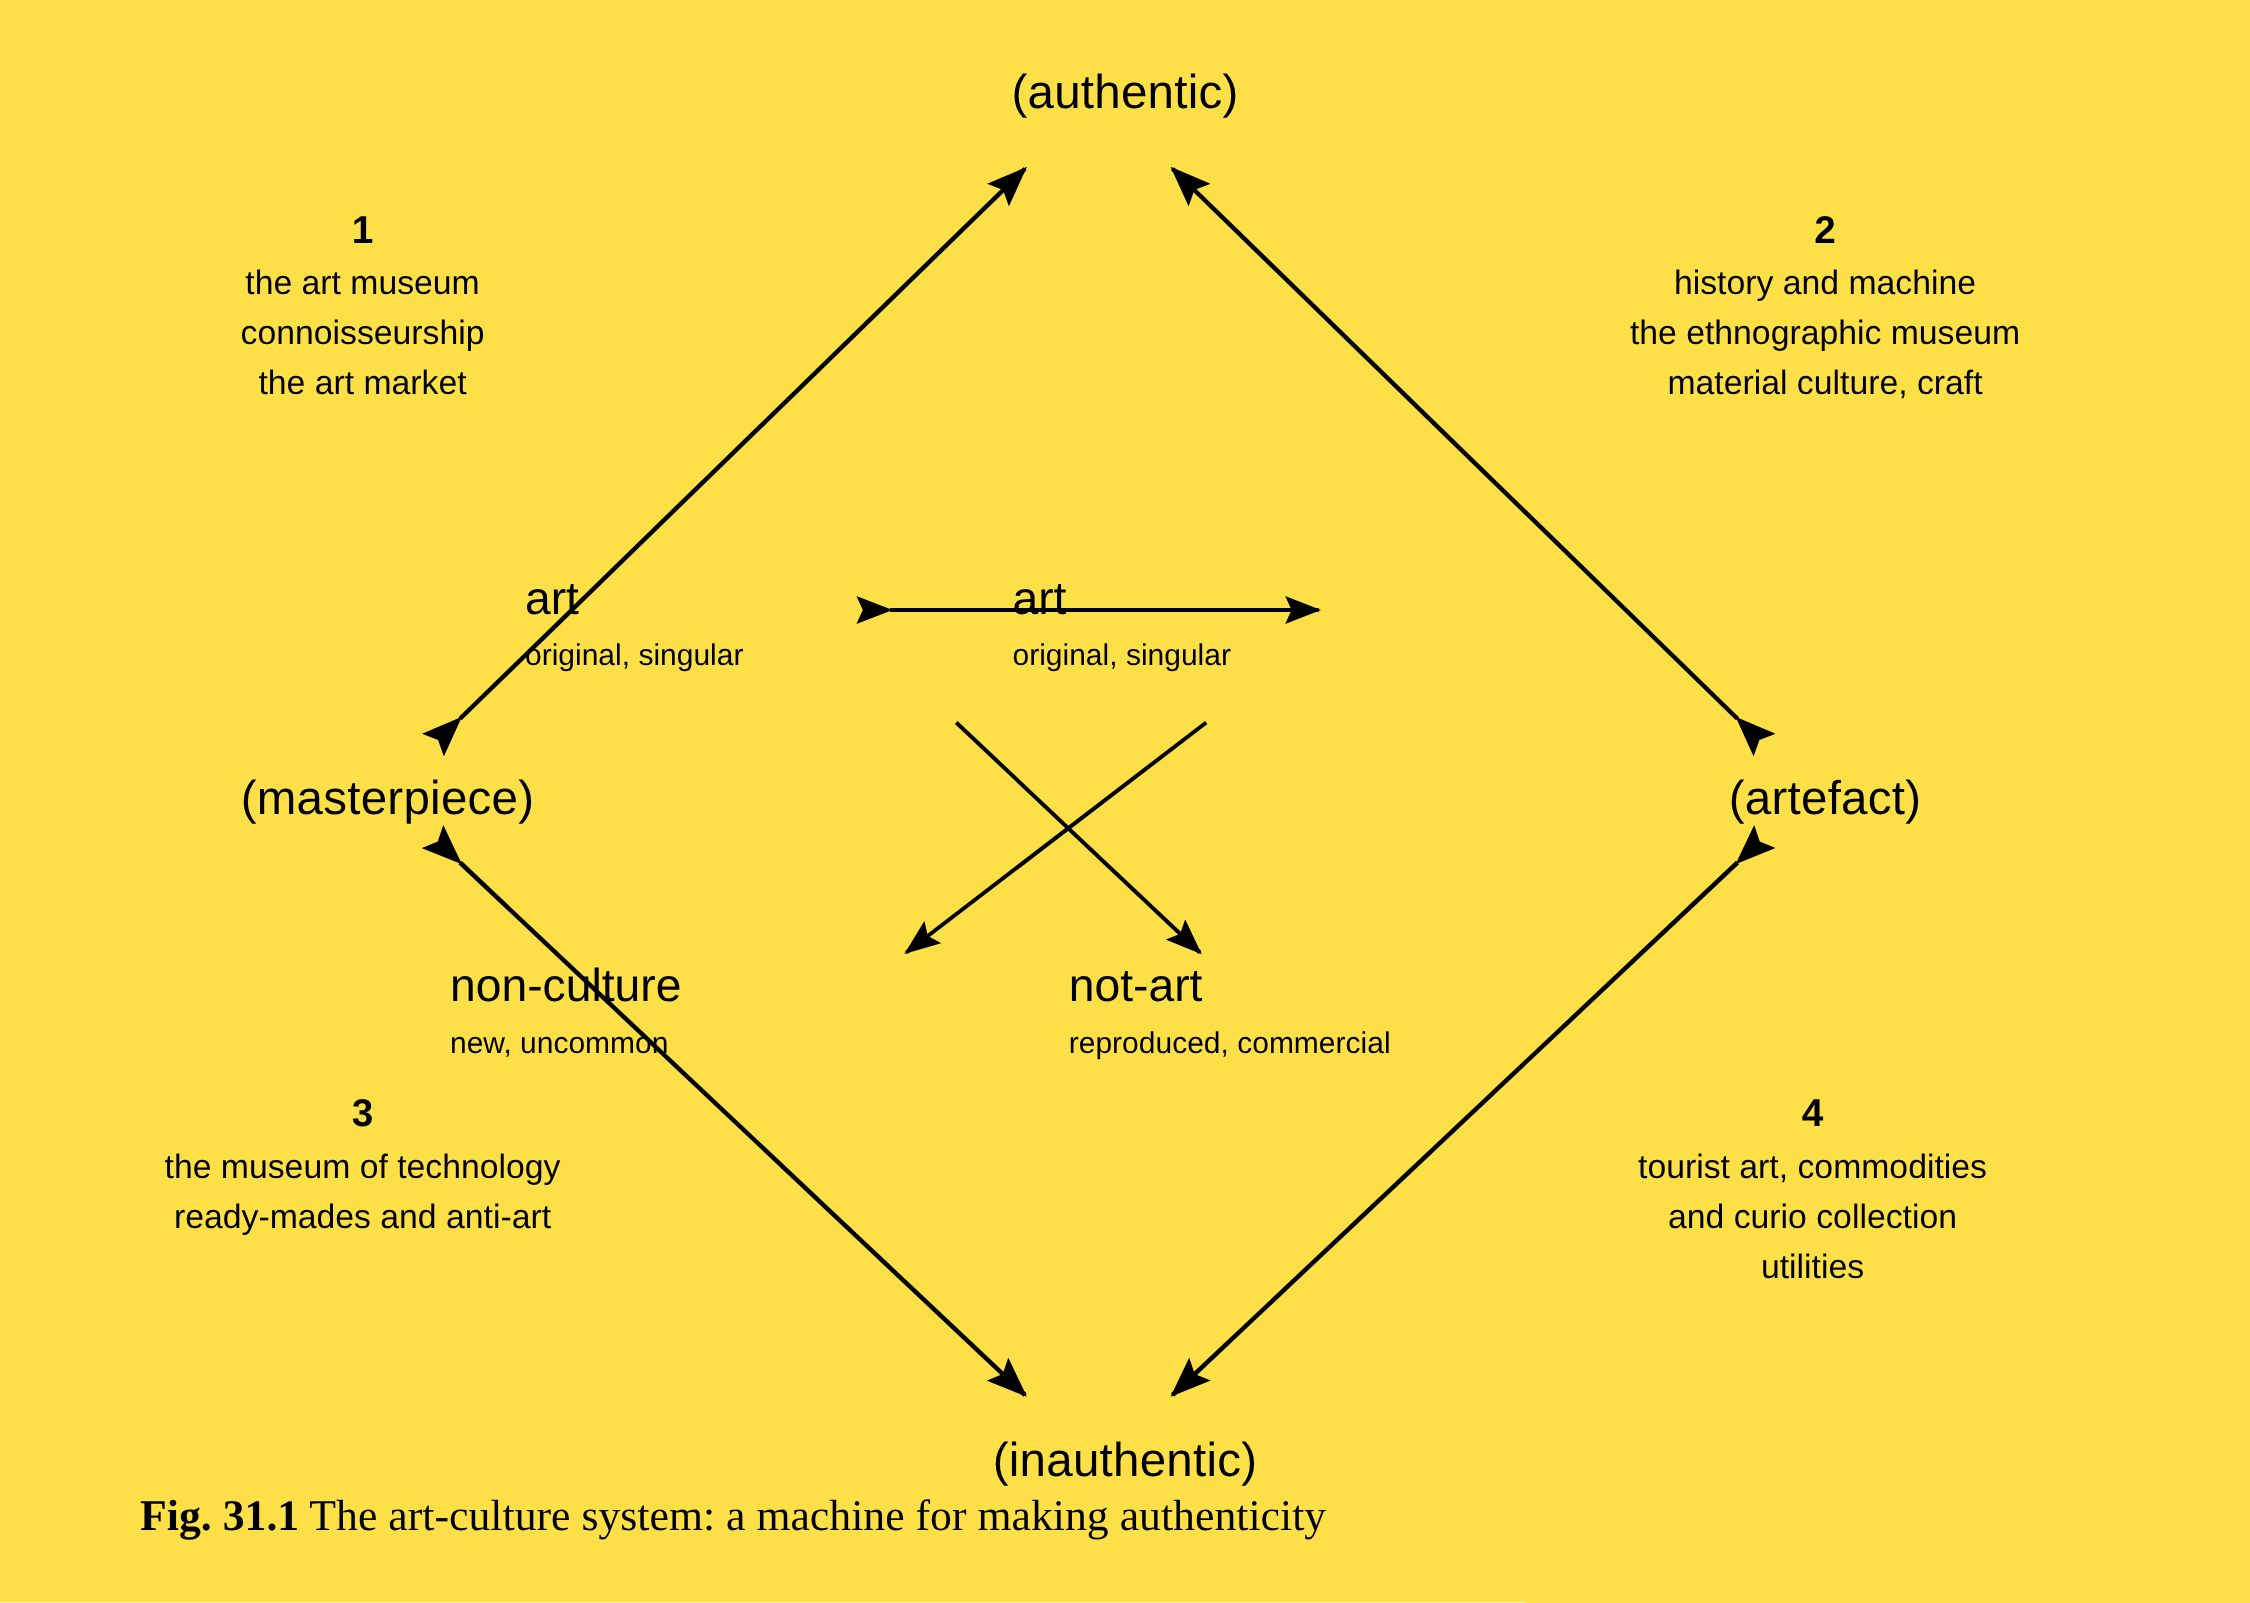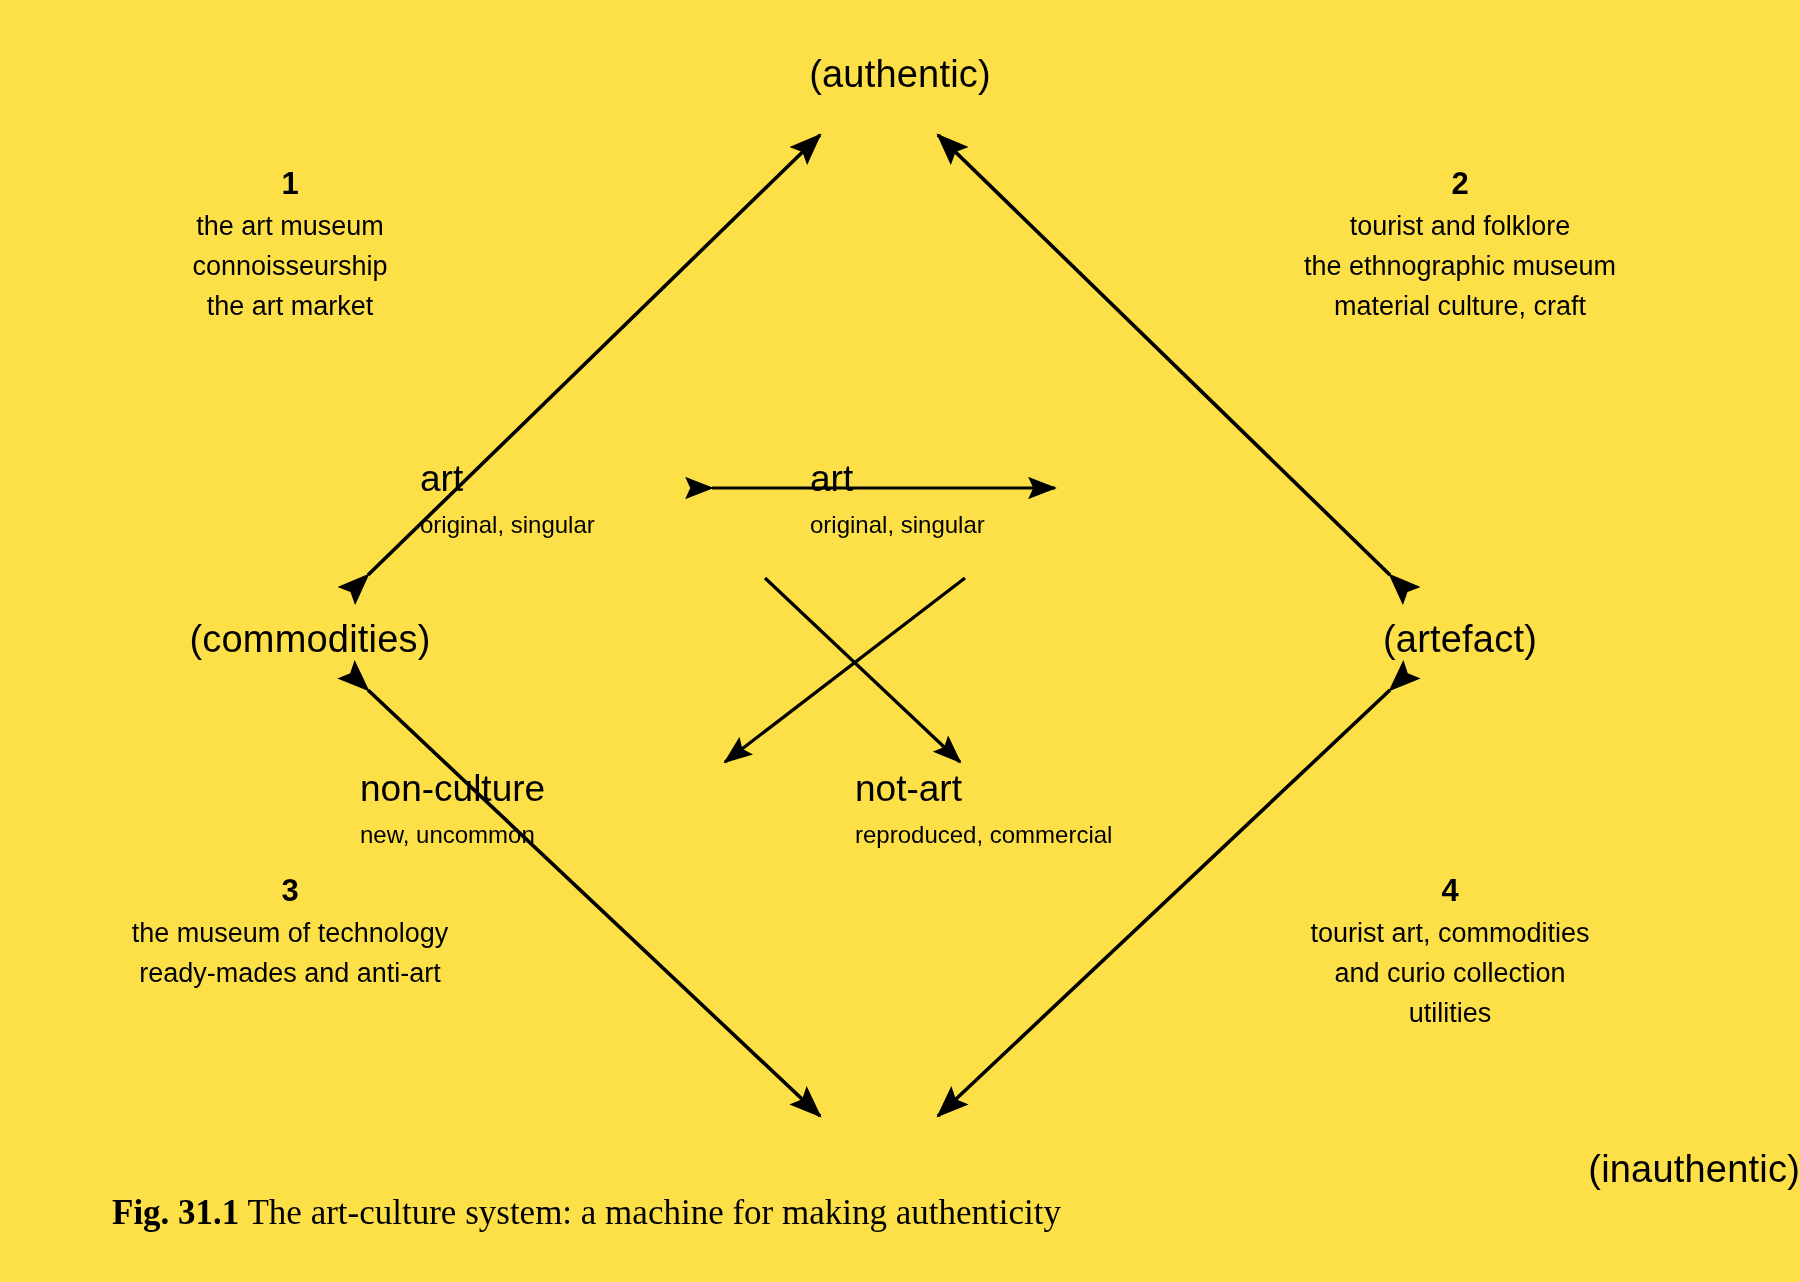--- a/index.html
+++ b/index.html
@@ -109,36 +109,36 @@
 
     <line x1="712" y1="488" x2="1055" y2="488" stroke="#000" stroke-width="3.2" marker-start="url(#arrowhead)" marker-end="url(#arrowhead)"></line>
 
     <line x1="965" y1="578" x2="725" y2="762" stroke="#000" stroke-width="3.2" marker-end="url(#arrowhead)"></line>
 
     <line x1="765" y1="578" x2="960" y2="762" stroke="#000" stroke-width="3.2" marker-end="url(#arrowhead)"></line>
   </svg>
 
   <div class="lbl pole" style="left:0; top:55px; width:1800px;">(authentic)</div>
 
-  <div class="lbl pole" style="left:0; top:1150px; width:1800px;text-align:right;">(inauthentic)</div>
+  <div class="lbl pole" style="left:0; top:1150px; width:1800px;">(inauthentic)</div>
 
-  <div class="lbl pole" style="left:110px; top:620px; width:400px;">(commodities)</div>
+  <div class="lbl pole" style="left:110px; top:620px; width:400px;">(masterpiece)</div>
 
   <div class="lbl pole" style="left:1260px; top:620px; width:400px;">(artefact)</div>
 
   <div class="quad" style="left:60px; top:168px; width:460px;">
     <div class="num">1</div>
     <div class="line">the art museum</div>
     <div class="line">connoisseurship</div>
     <div class="line">the art market</div>
   </div>
 
   <div class="quad" style="left:1210px; top:168px; width:500px;">
     <div class="num">2</div>
-    <div class="line">tourist and folklore</div>
+    <div class="line">history and machine</div>
     <div class="line">the ethnographic museum</div>
     <div class="line">material culture, craft</div>
   </div>
 
   <div class="quad" style="left:40px; top:875px; width:500px;">
     <div class="num">3</div>
     <div class="line">the museum of technology</div>
     <div class="line">ready-mades and anti-art</div>
   </div>
 

